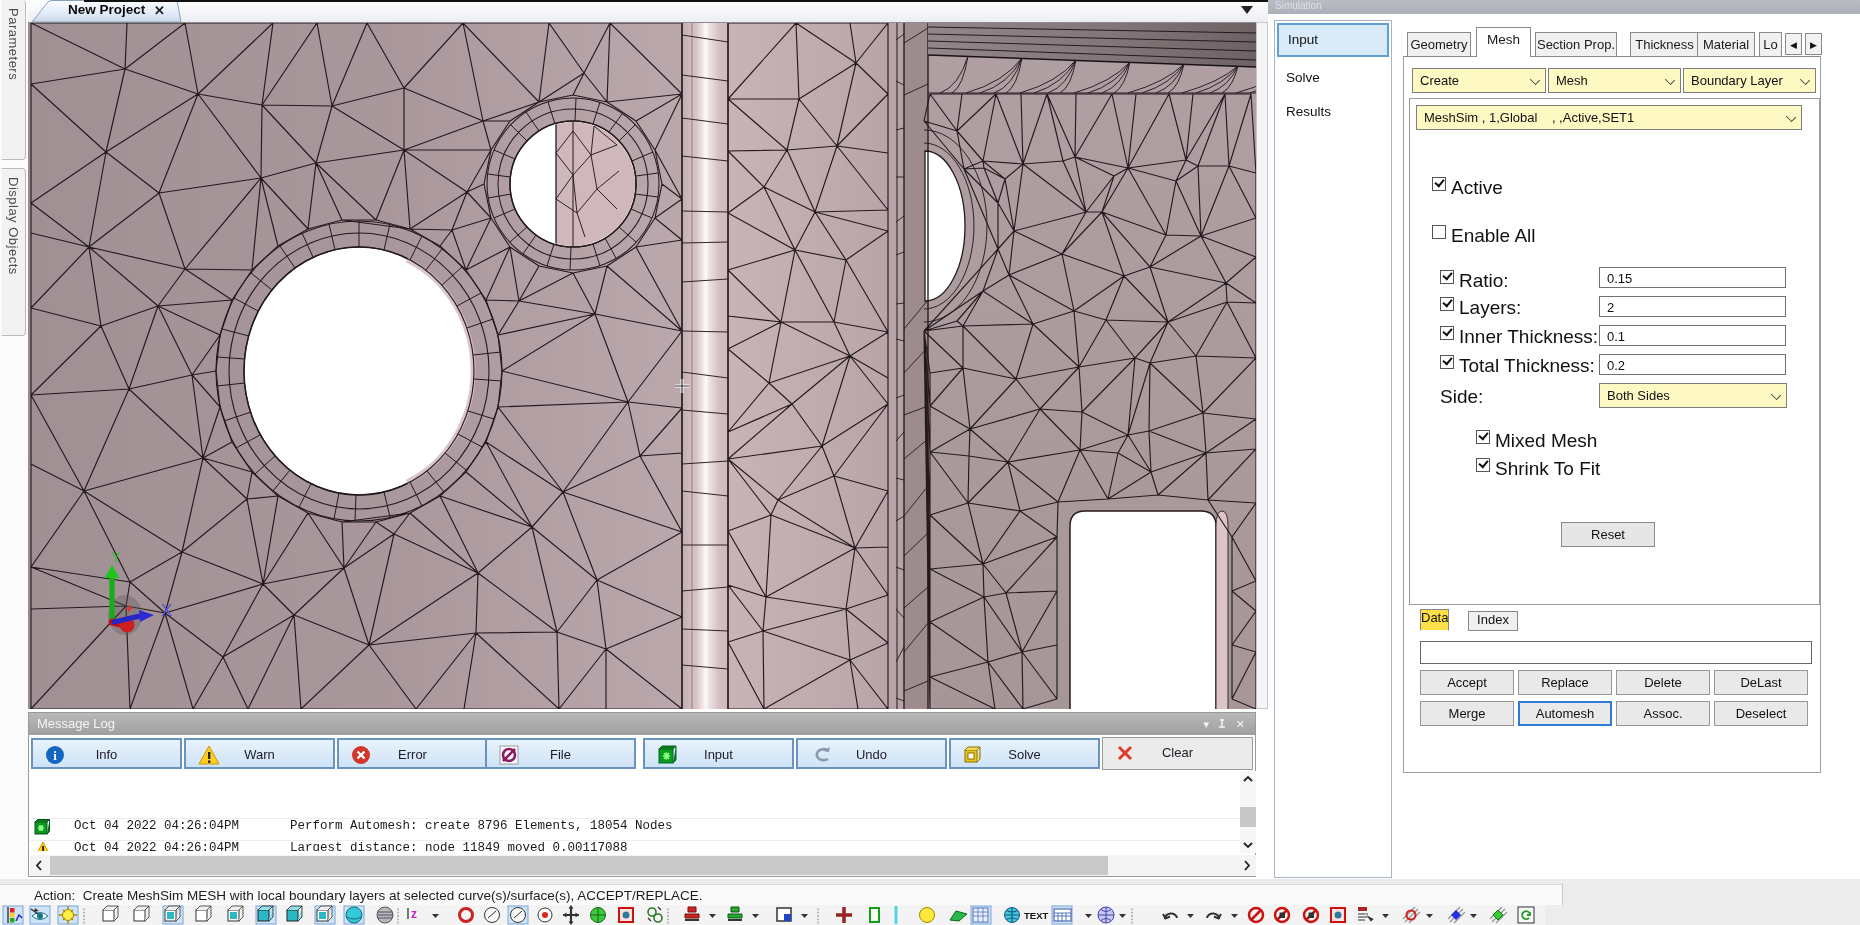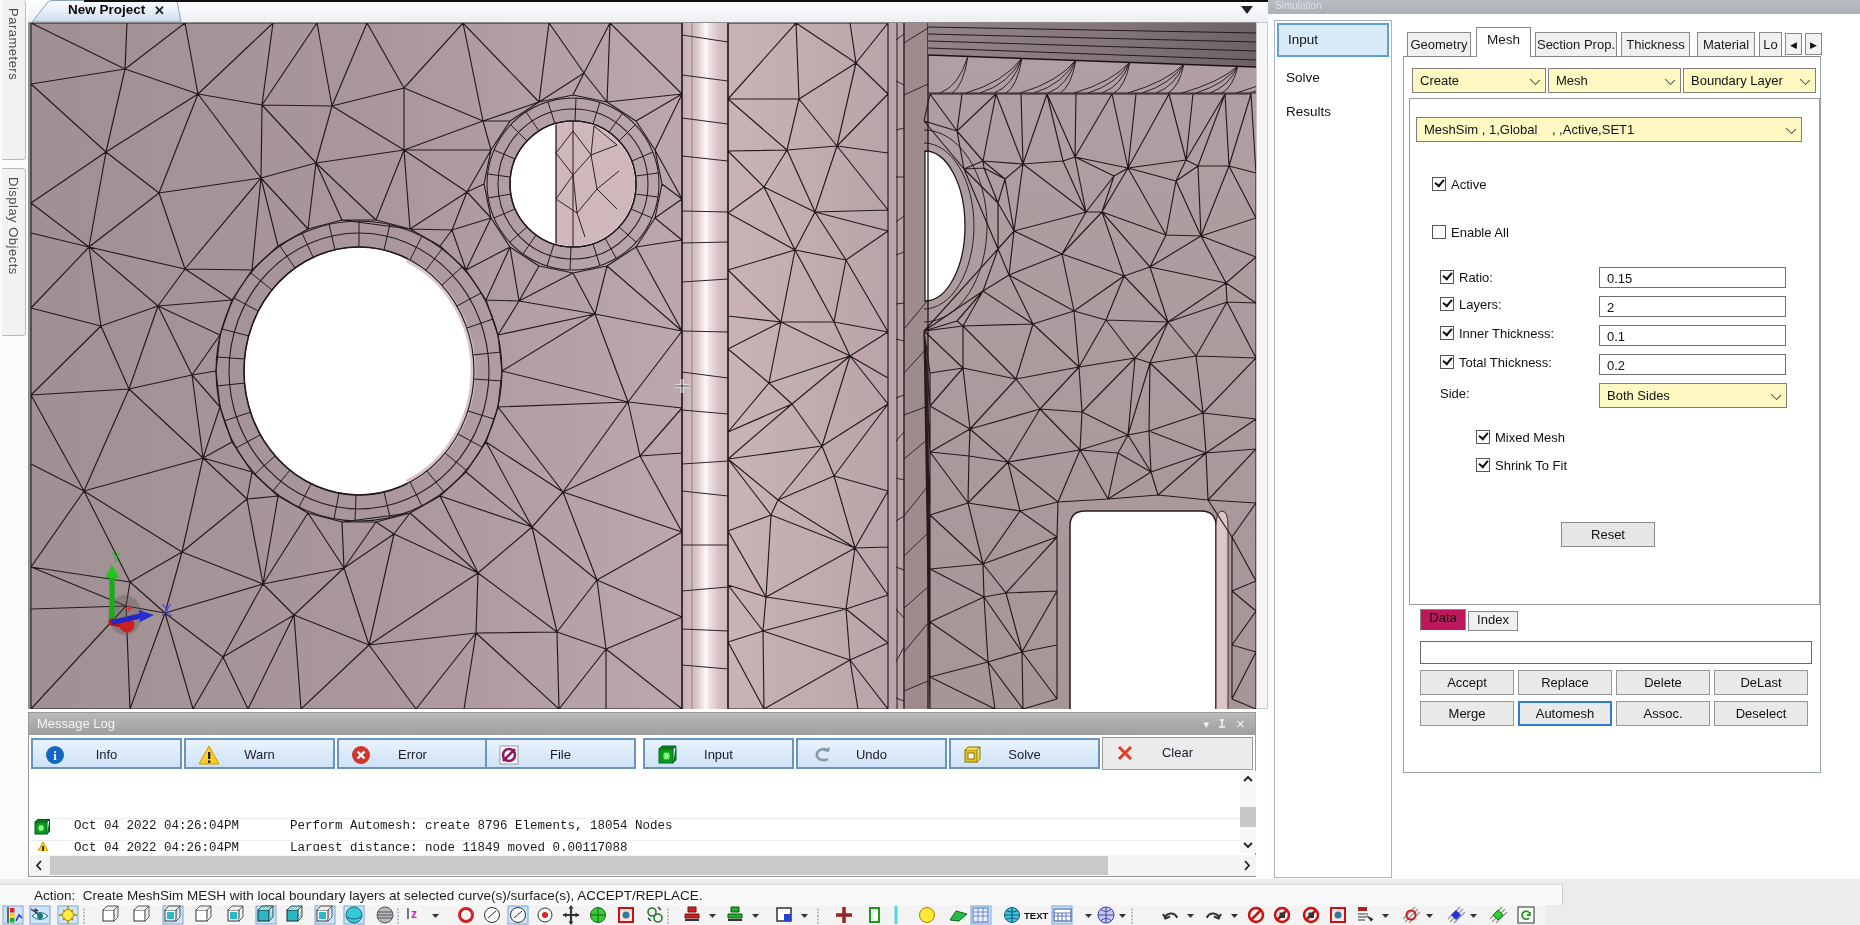--- a/index.html
+++ b/index.html
@@ -56,27 +56,27 @@
 #contentbox{left:135px;top:56px;width:418px;height:717px;border:1px solid #9aa0a8;border-top:1px solid #898989;background:#fff}
 .cmb{position:absolute;height:25px;background:#fef9c3;border:1px solid #7e7e7e;font-size:13px;color:#111}
 .cmb span{position:absolute;left:7px;top:4px}
 .chev{position:absolute;right:6px;top:7px;width:8px;height:8px}
 .chev:before{content:"";position:absolute;left:0;top:0;width:7px;height:7px;border-right:1.6px solid #444;
  border-bottom:1.6px solid #444;transform:rotate(45deg) scale(1,0.8)}
 #groupbox{left:5px;top:41px;width:411px;height:507px;border:1px solid #9a9a9a;background:#fff}
 .cb{position:absolute;width:14px;height:14px;background:#fff;border:1px solid #555}
 .cb.c:before{content:"";position:absolute;left:2px;top:1px;width:7px;height:4px;border-left:2px solid #111;
  border-bottom:2px solid #111;transform:rotate(-50deg)}
-.lbl{position:absolute;font-size:13px;color:#111;white-space:nowrap}
+.lbl{position:absolute;font-size:19px;color:#111;white-space:nowrap}
 .inp{position:absolute;width:187px;height:21px;background:#fff;border:1px solid #707070;font-size:13px;color:#111}
 .inp span{position:absolute;left:7px;top:3px}
 #resetbtn{left:151px;top:423px;width:94px;height:25px;background:#e6e6e6;border:1px solid #8a8a8a;
  font-size:13px;color:#111;text-align:center;line-height:23px}
 .dtab{position:absolute;font-size:13px;color:#111;text-align:center;border:1px solid #898989;background:#f0f0f0}
-#datatab{left:16px;top:552px;width:46px;height:22px;background:#be185d;border-bottom:1px solid #fff;z-index:2}
+#datatab{left:16px;top:552px;width:29px;height:22px;background:#fde047;border-bottom:1px solid #fff;z-index:2}
 #indextab{left:64px;top:554px;width:50px;height:20px}
 #bigintput{left:16px;top:584px;width:392px;height:23px;background:#fff;border:1px solid #666}
 .gbtn{position:absolute;width:94px;height:25px;background:#e9e9e9;border:1px solid #979797;font-size:13px;
  color:#111;text-align:center;line-height:23px}
 .gbtnsel{border:2px solid #2f7cd6;line-height:21px}
 </style></head>
 <body>
 <div class="abs" id="leftstrip">
   <div class="vtab" style="top:0;height:160px;border-top:none">
       <span>Parameters</span>
@@ -439,40 +439,40 @@
     <div class="navitem" style="top:42px">
         <span>Solve</span>
       </div>
     <div class="navitem" style="top:76px">
         <span>Results</span>
       </div>
   </div>
   <div class="rtab" style="left:139px;width:64px"><span>Geometry</span></div>
     <div class="rtab rtabactive" style="left:208px;width:55px"><span>Mesh</span></div>
     <div class="rtab" style="left:267px;width:82px"><span>Section Prop.</span></div>
-    <div class="rtab" style="left:353px;width:69px"><span>Thickness</span></div>
+    <div class="rtab" style="left:362px;width:69px"><span>Thickness</span></div>
     <div class="rtab" style="left:429px;width:58px"><span>Material</span></div>
     <div class="rtab" style="left:491px;width:23px"><span>Lo</span></div>
     <div class="spinbtn" style="left:517px">◀</div>
     <div class="spinbtn" style="left:537px">▶</div>
   <div class="abs" id="contentbox">
     <div class="cmb" style="left:8px;top:11px;width:134px">
         <span>Create</span>
         <i class="chev"></i>
       </div>
       <div class="cmb" style="left:144px;top:11px;width:133px">
         <span>Mesh</span>
         <i class="chev"></i>
       </div>
       <div class="cmb" style="left:279px;top:11px;width:133px">
         <span>Boundary Layer</span>
         <i class="chev"></i>
       </div>
     <div class="abs" id="groupbox">
-      <div class="cmb" style="left:6px;top:18px;width:386px">
+      <div class="cmb" style="left:6px;top:6px;width:386px">
           <span>MeshSim ,  1,Global&nbsp;&nbsp;&nbsp; , ,Active,SET1</span>
           <i class="chev"></i>
         </div>
       <div class="cb c" style="left:22px;top:78px"></div>
         <div class="lbl" style="left:41px;top:78px">Active</div>
       <div class="cb" style="left:22px;top:126px"></div>
         <div class="lbl" style="left:41px;top:126px">Enable All</div>
       <div class="cb c" style="left:30px;top:171px"></div>
         <div class="lbl" style="left:49px;top:171px">Ratio:</div>
         <div class="inp" style="left:189px;top:168px">

